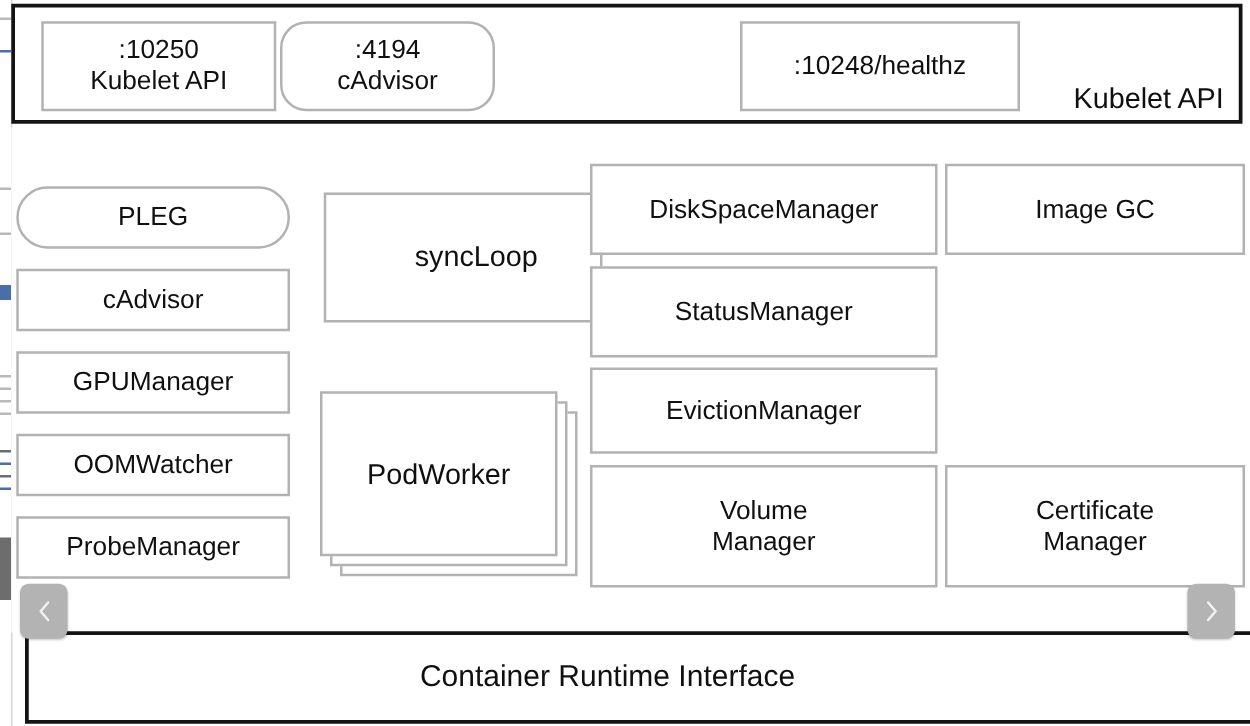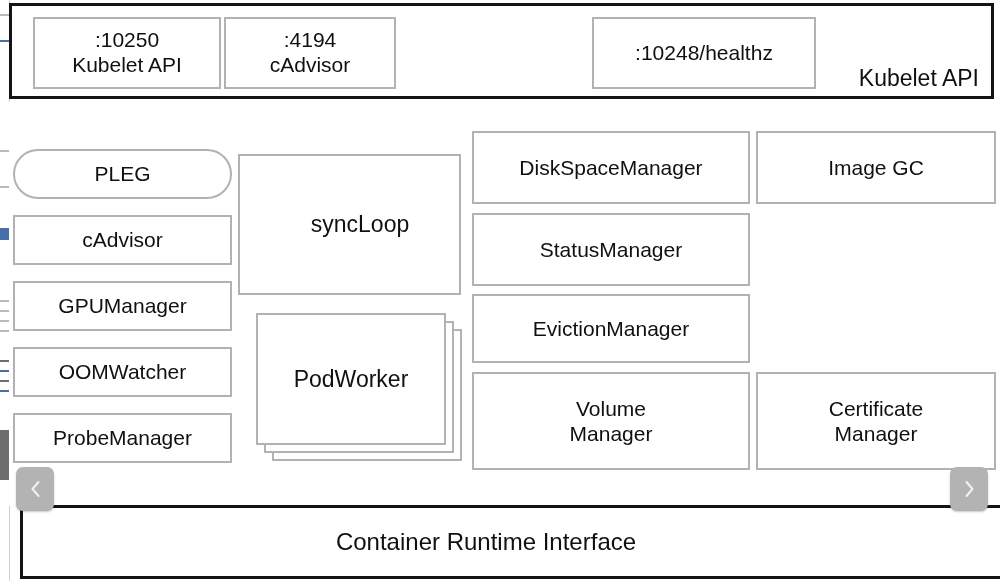--- a/index.html
+++ b/index.html
@@ -181,42 +181,42 @@
     <i class="dark" style="top:430px;height:50px"></i>
   </div>
 
   <div class="topbar">
 
     <div class="port-box" style="left:21px;  top:11px; width:188px; height:72px;">
       <span>:10250</span>
       <span>Kubelet API</span>
     </div>
 
-    <div class="port-box" style="left:212px; top:11px; width:172px; height:72px;">
+    <div class="port-box" style="left:212px; top:11px; width:172px; height:72px;border-radius:21px;">
       <span>:4194</span>
       <span>cAdvisor</span>
     </div>
 
 
     <div class="port-box" style="left:580px; top:11px; width:224px; height:72px;">
       <span>:10248/healthz</span>
     </div>
 
     <div class="topbar-label">Kubelet API</div>
   </div>
 
   <div class="canvas">
 
     <div class="node" style="left:4px; top:47px;  width:219px; height:50px;border-radius:25px;">PLEG</div>
     <div class="node" style="left:4px; top:113px; width:219px; height:50px;">cAdvisor</div>
     <div class="node" style="left:4px; top:179px; width:219px; height:50px;">GPUManager</div>
     <div class="node" style="left:4px; top:245px; width:219px; height:50px;">OOMWatcher</div>
     <div class="node" style="left:4px; top:311px; width:219px; height:50px;">ProbeManager</div>
 
-    <div class="node big" style="left:229px; top:52px; width:223px; height:141px;padding-left:21px;">syncLoop</div>
+    <div class="node big" style="left:250px; top:52px; width:223px; height:104px;padding-left:21px;">syncLoop</div>
 
     <div class="stack" style="left:247px; top:211px; width:206px; height:148px;">
       <div class="sheet s3" style="width:190px; height:132px;"></div>
       <div class="sheet s2" style="width:190px; height:132px;"></div>
       <div class="sheet s1" style="width:190px; height:132px;">
         <span>PodWorker</span>
       </div>
     </div>
 
     <div class="node" style="left:463px; top:29px;  width:278px; height:73px;">DiskSpaceManager</div>

